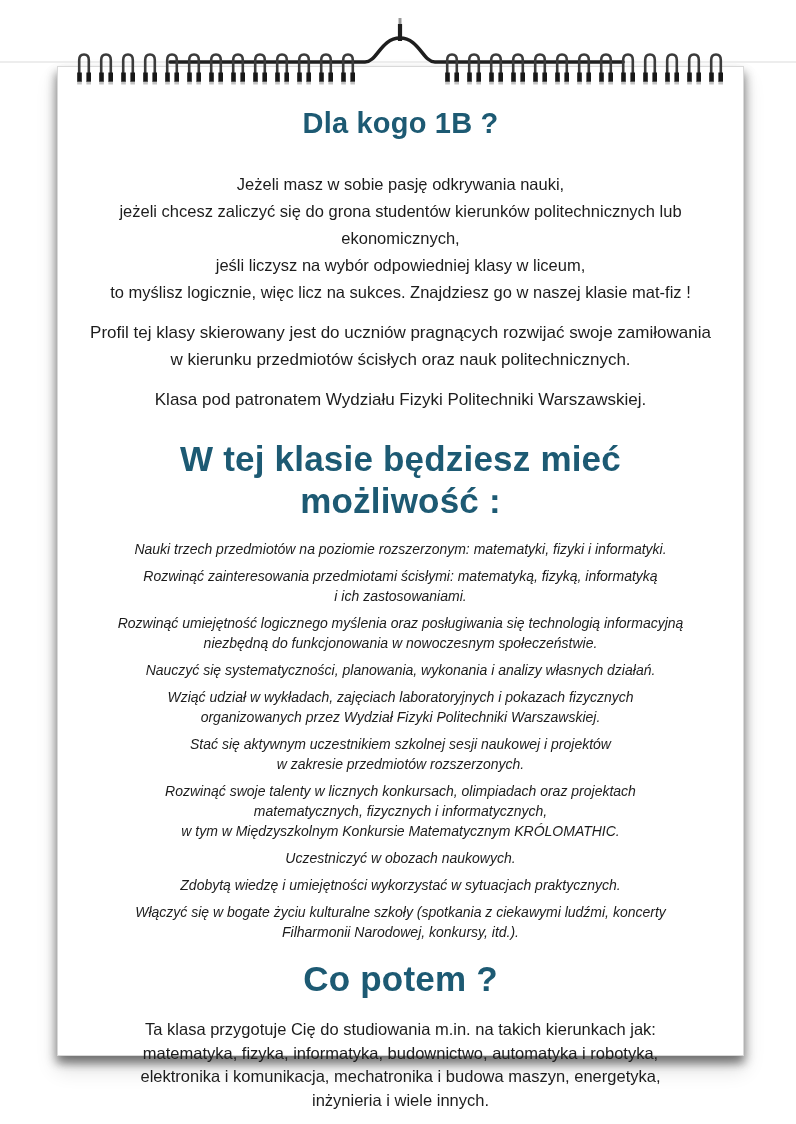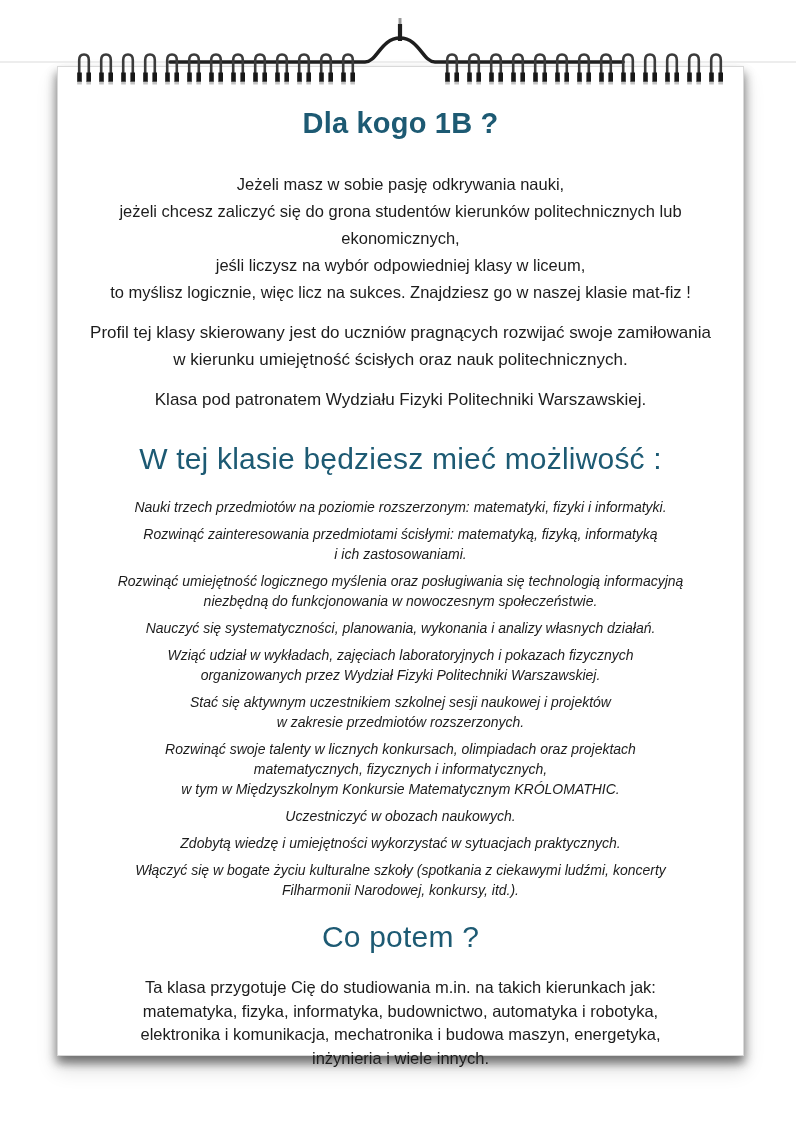--- a/index.html
+++ b/index.html
@@ -24,21 +24,21 @@
   .binding { position:absolute; left:0; top:0; z-index:5; pointer-events:none; }
   h1.title {
     margin-top:6px; font-size:29px; font-weight:600; line-height:40px;
     color:var(--heading-accent,#1d5a73); letter-spacing:0.2px;
   }
   .pre { white-space:pre-line; }
   .intro   { margin:28px auto 0; font-size:16.5px; line-height:27px; }
   .profile { margin:13px auto 0; font-size:17px;   line-height:27px; }
   .patronage { margin:13px auto 0; font-size:17px; line-height:27px; }
   h2.section {
-    margin-top:25px; font-size:30px; font-weight:400; line-height:42px;
+    margin-top:25px; font-size:35px; font-weight:700; line-height:42px;
     color:var(--heading-accent,#1d5a73); letter-spacing:0.2px;
   }
   .items { margin-top:17px; }
   .items p { margin:0 0 7px; font-size:14px; line-height:20px;font-style:italic; }
   h2.after-h { margin-top:16px; }
   .after-para { margin:18px auto 0; font-size:16.5px; line-height:23.5px; }
 </style>
 </head>
 <body>
 
@@ -46,21 +46,21 @@
 
   <div class="sheet">
     <h1 class="title">Dla kogo 1B ?</h1>
 
     <p class="intro pre">Jeżeli masz w sobie pasję odkrywania nauki,
 jeżeli chcesz zaliczyć się do grona studentów kierunków politechnicznych lub ekonomicznych,
 jeśli liczysz na wybór odpowiedniej klasy w liceum,
 to myślisz logicznie, więc licz na sukces. Znajdziesz go w naszej klasie mat-fiz !</p>
 
     <p class="profile pre">Profil tej klasy skierowany jest do uczniów pragnących rozwijać swoje zamiłowania
-w kierunku umiejętność ścisłych oraz nauk politechnicznych.</p>
+w kierunku przedmiotów ścisłych oraz nauk politechnicznych.</p>
 
     <p class="patronage">Klasa pod patronatem Wydziału Fizyki Politechniki Warszawskiej.</p>
 
     <h2 class="section">W tej klasie będziesz mieć możliwość :</h2>
 
     <div class="items">
       <p class="pre">Nauki trzech przedmiotów na poziomie rozszerzonym: matematyki, fizyki i informatyki.</p>
       <p class="pre">Rozwinąć zainteresowania przedmiotami ścisłymi: matematyką, fizyką, informatyką
 i ich  zastosowaniami.</p>
       <p class="pre">Rozwinąć umiejętność logicznego myślenia oraz posługiwania się technologią informacyjną

